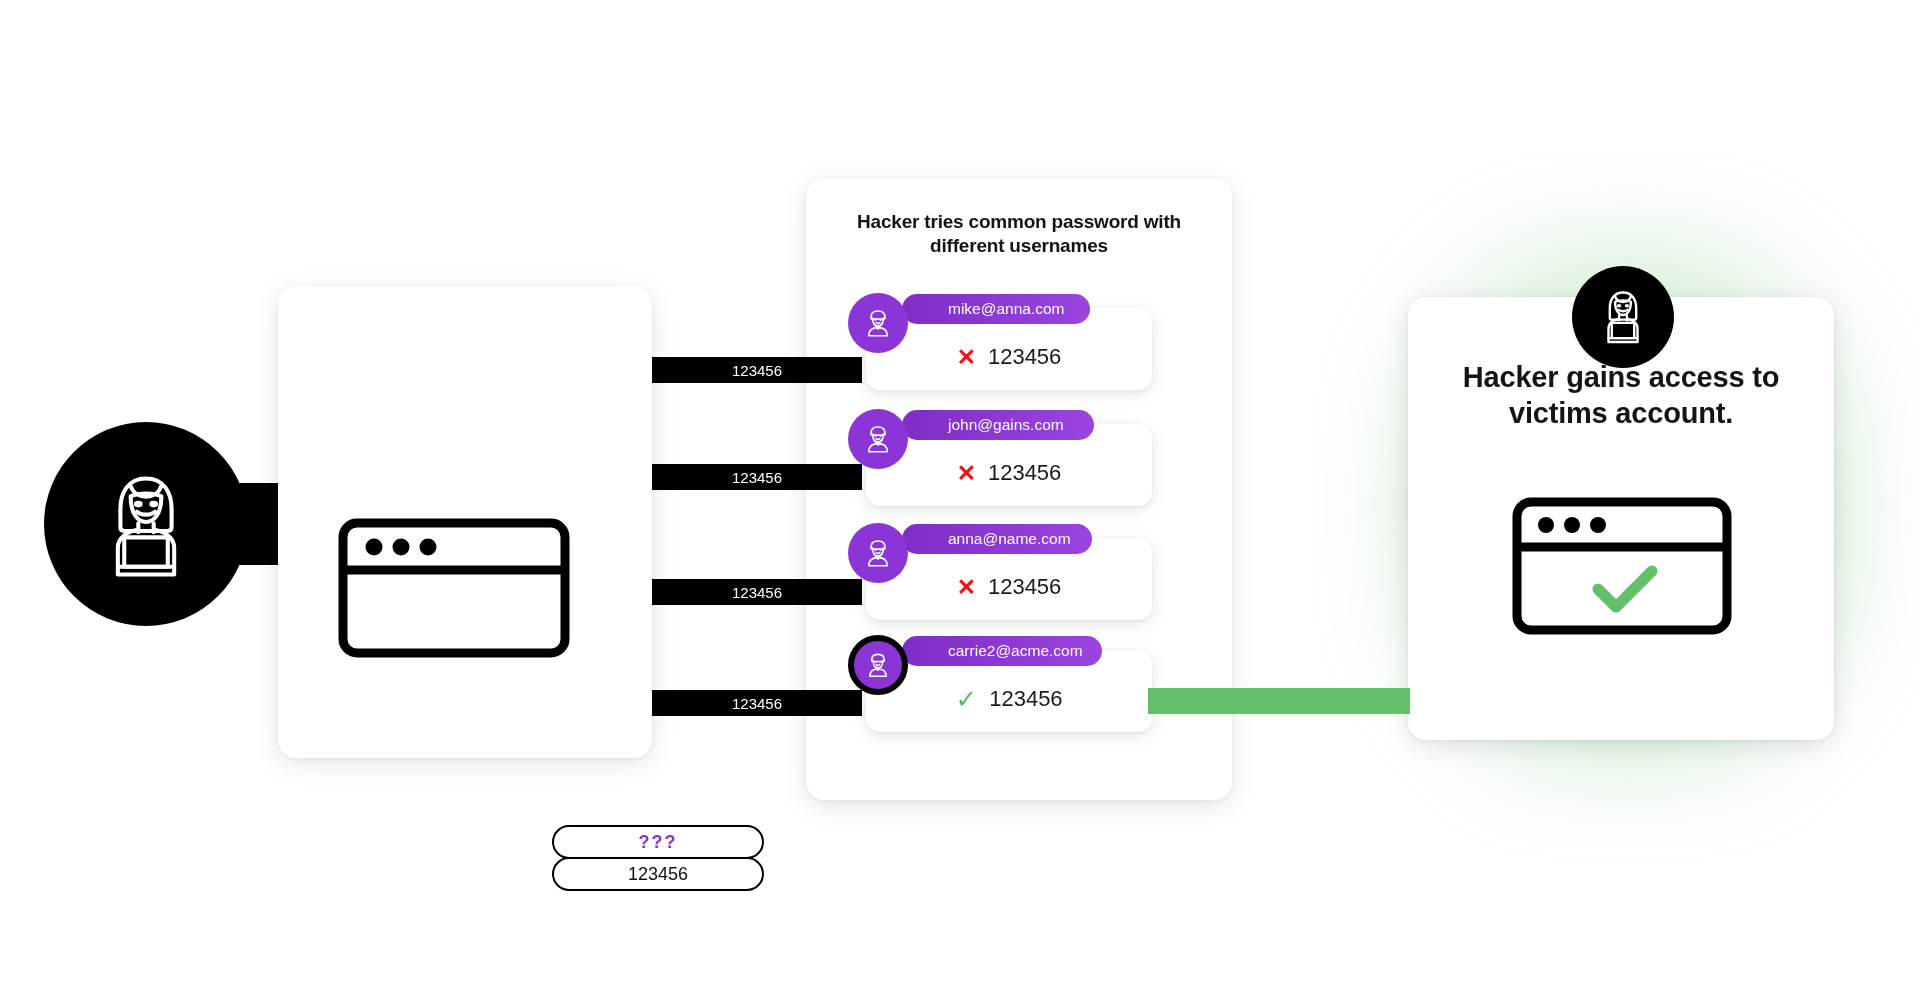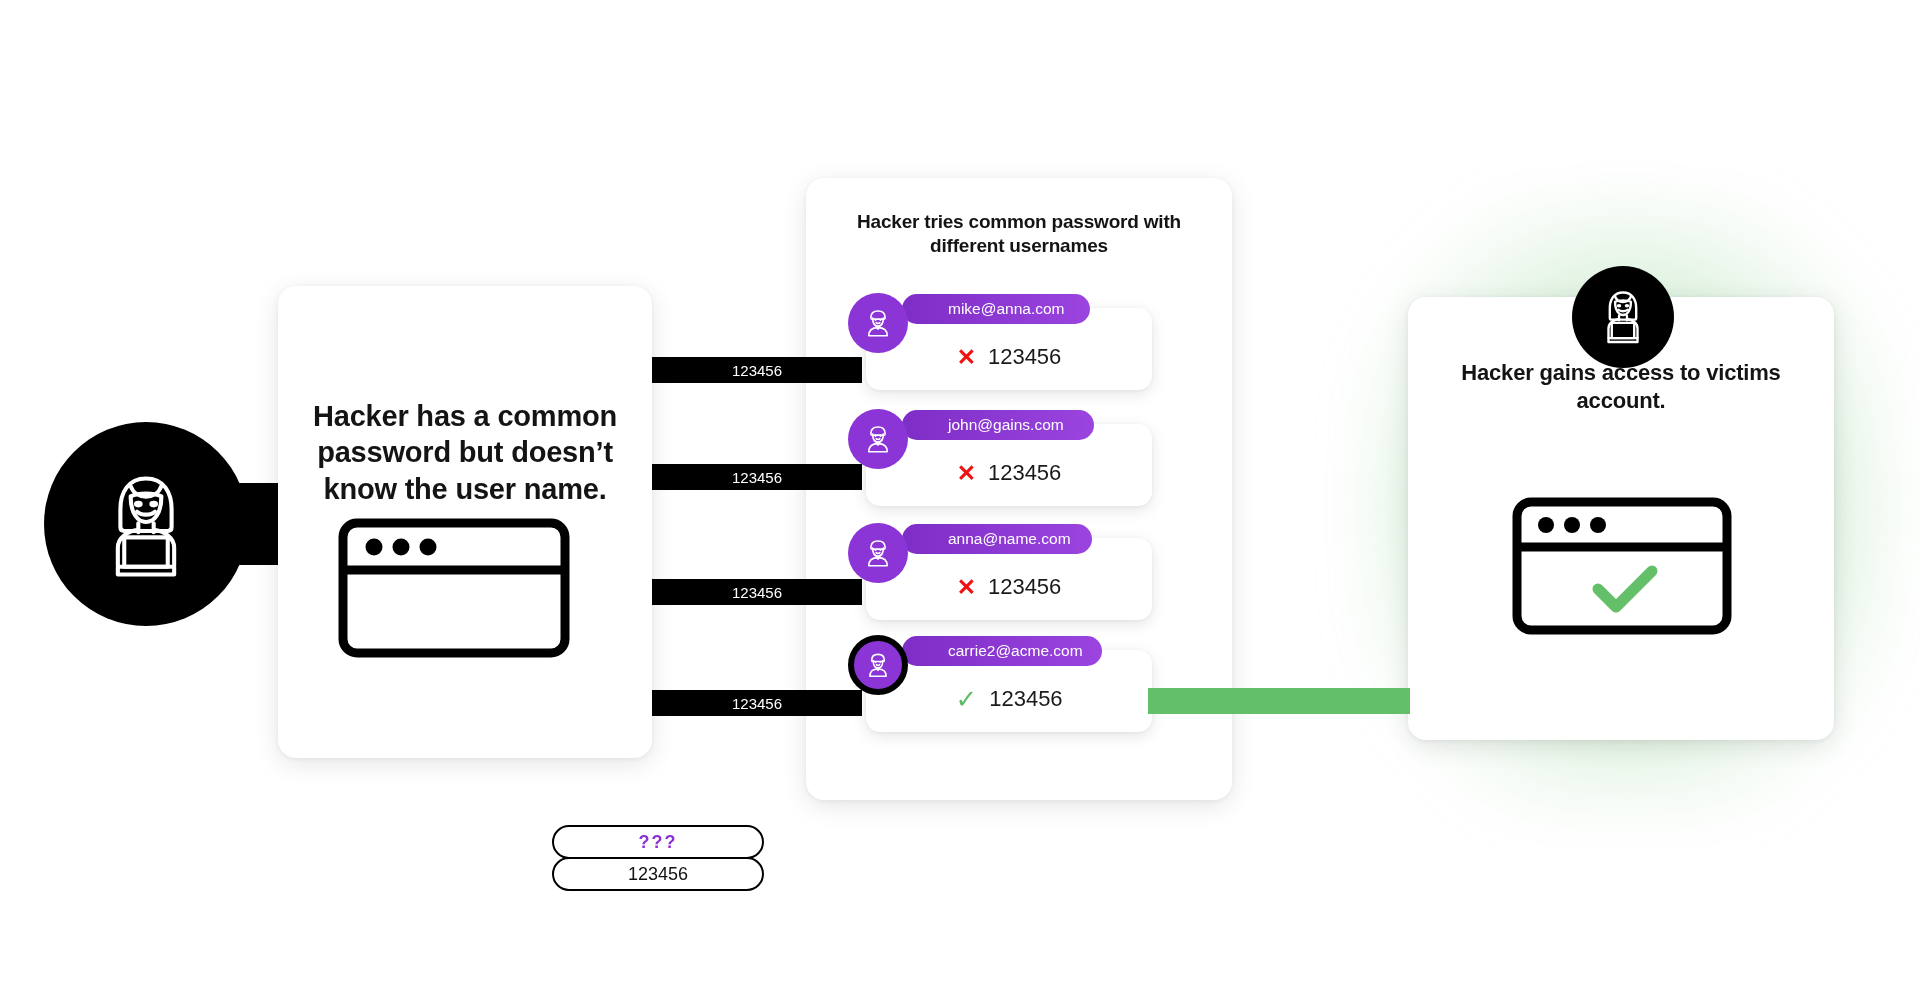--- a/index.html
+++ b/index.html
@@ -55,21 +55,21 @@
   .card-title {
     position: absolute;
     left: 0; right: 0;
     text-align: center;
     font-weight: bold;
     color: #141414;
     line-height: 1.25;
     letter-spacing: -0.2px;
   }
   #left-title  { top: 112px; font-size: 29px; padding: 0 20px; }
-  #right-title { top: 62px;  font-size: 22px; padding: 0 34px; }
+  #right-title { top: 62px;  font-size: 29px; padding: 0 34px; }
   #mid-title   { top: 32px;  font-size: 19px; padding: 0 48px; text-align: center; }
 
   
   .browser { position: absolute; }
   #browser-left  { left: 60px; top: 232px; width: 232px; height: 140px; }
   #browser-right { left: 104px; top: 200px; width: 220px; height: 138px; }
 
   .pwfield {
     position: absolute;
     background: #fff;
@@ -183,21 +183,20 @@
         <path d="M43 42 C46 45 54 45 57 42"></path>
         <path d="M44 51 L44 58 M56 51 L56 58"></path>
         <path d="M28 84 L28 70 C28 62 36 57 44 56 M72 84 L72 70 C72 62 64 57 56 56"></path>
         <rect x="33" y="62" width="34" height="23"></rect>
         <rect x="28" y="85" width="44" height="6"></rect>
       </svg>
     </span>
   </div>
 
   <div class="card" id="card-left">
-    <div class="card-title" id="left-title">Hacker has a common password but doesn’t know the user name.</div>
     <div class="browser" id="browser-left">
       <svg width="232" height="140" viewBox="0 0 232 140" fill="none" stroke="#000" stroke-width="9" stroke-linejoin="round">
         <rect x="5" y="5" width="222" height="130" rx="14"></rect>
         <line x1="5" y1="52" x2="227" y2="52"></line>
         <circle cx="36" cy="29" r="8.5" fill="#000" stroke="none"></circle>
         <circle cx="63" cy="29" r="8.5" fill="#000" stroke="none"></circle>
         <circle cx="90" cy="29" r="8.5" fill="#000" stroke="none"></circle>
       </svg>
     </div>
     <div class="pwfield" id="field-user">???</div>

